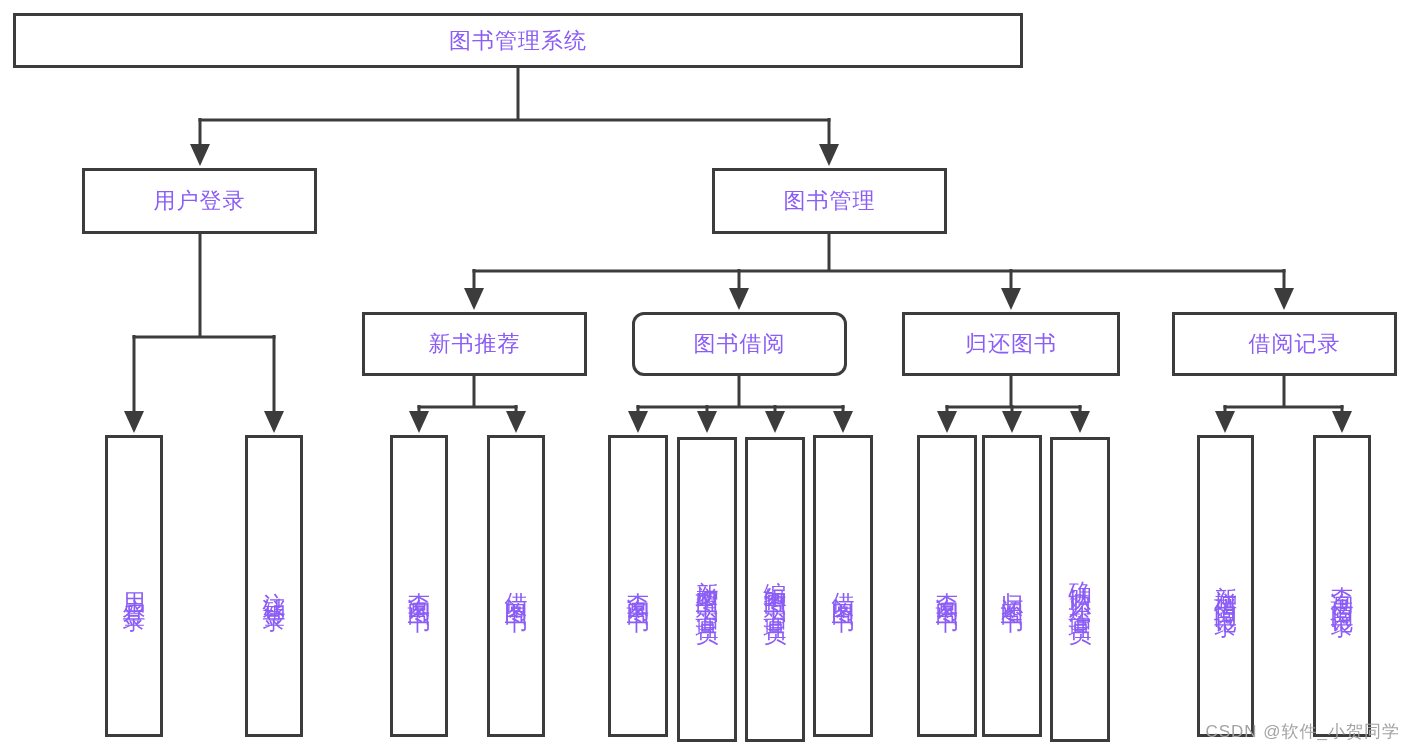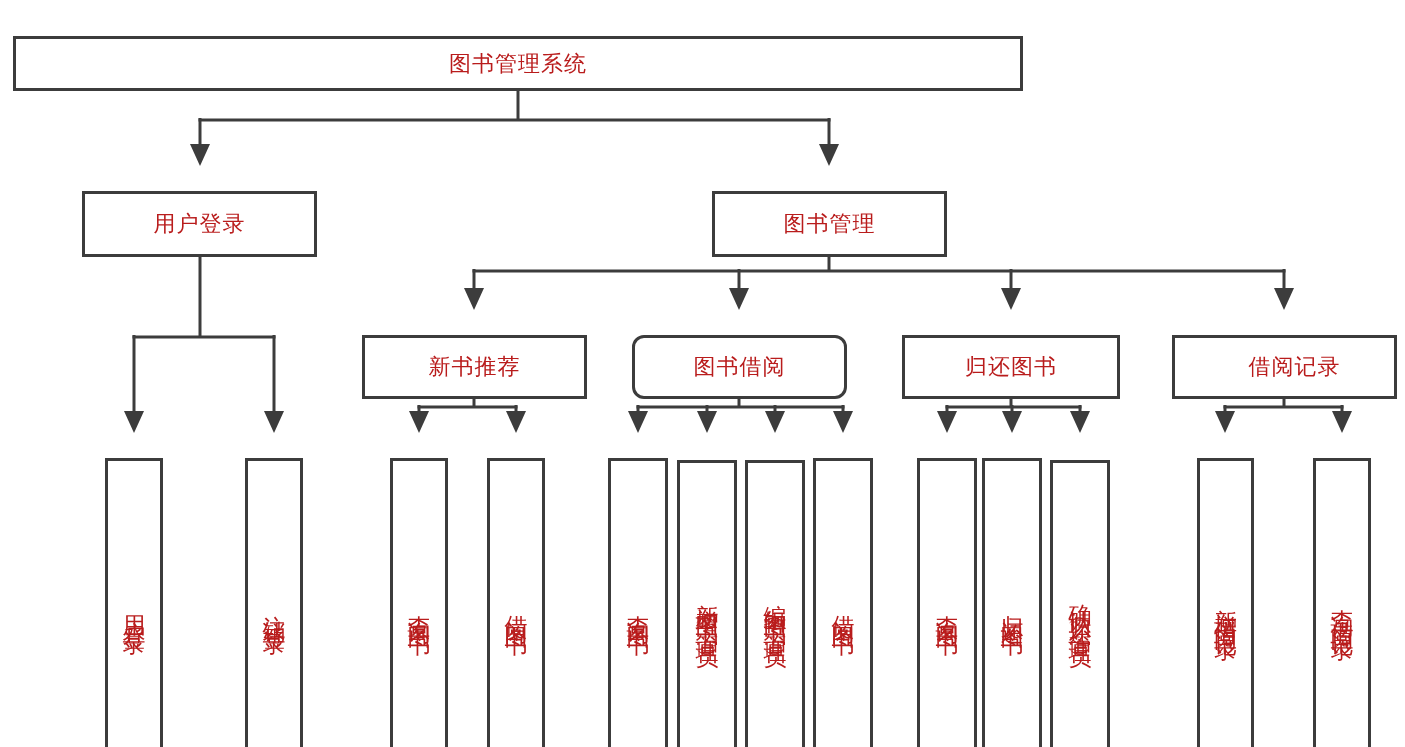--- a/index.html
+++ b/index.html
@@ -10,22 +10,21 @@
     font-family:"Liberation Sans","DejaVu Sans",sans-serif;
     overflow:hidden;
   }
   svg.wires{position:absolute;left:0;top:0;width:1405px;height:747px;}
   .node{
     position:absolute;
     background:#ffffff;
     border:3px solid #3c3c3c;
     box-sizing:border-box;
     display:flex;align-items:center;justify-content:center;
-    color:#b91c1c;
-    margin-top:23px;
+    color:#8b5cf6;
   }
   .h-node{font-size:22px;letter-spacing:1px;white-space:nowrap;}
   .v-node{font-size:23px;}
   .v-node .vtext{
     writing-mode:vertical-rl;
     text-orientation:mixed;
     letter-spacing:6px;
     line-height:1;
   }
   .watermark{
@@ -151,14 +150,15 @@
     <span class="vtext">确认归还（管理员）</span>
   </div>
 
   <div class="node v-node" style="left:1197px;top:435px;width:57px;height:302px;">
     <span class="vtext">新增借阅记录</span>
   </div>
   <div class="node v-node" style="left:1313px;top:435px;width:58px;height:302px;">
     <span class="vtext">查询借阅记录</span>
   </div>
 
+  <div class="watermark">CSDN @软件_小贺同学</div>
 
 </div>
 
 </body></html>

